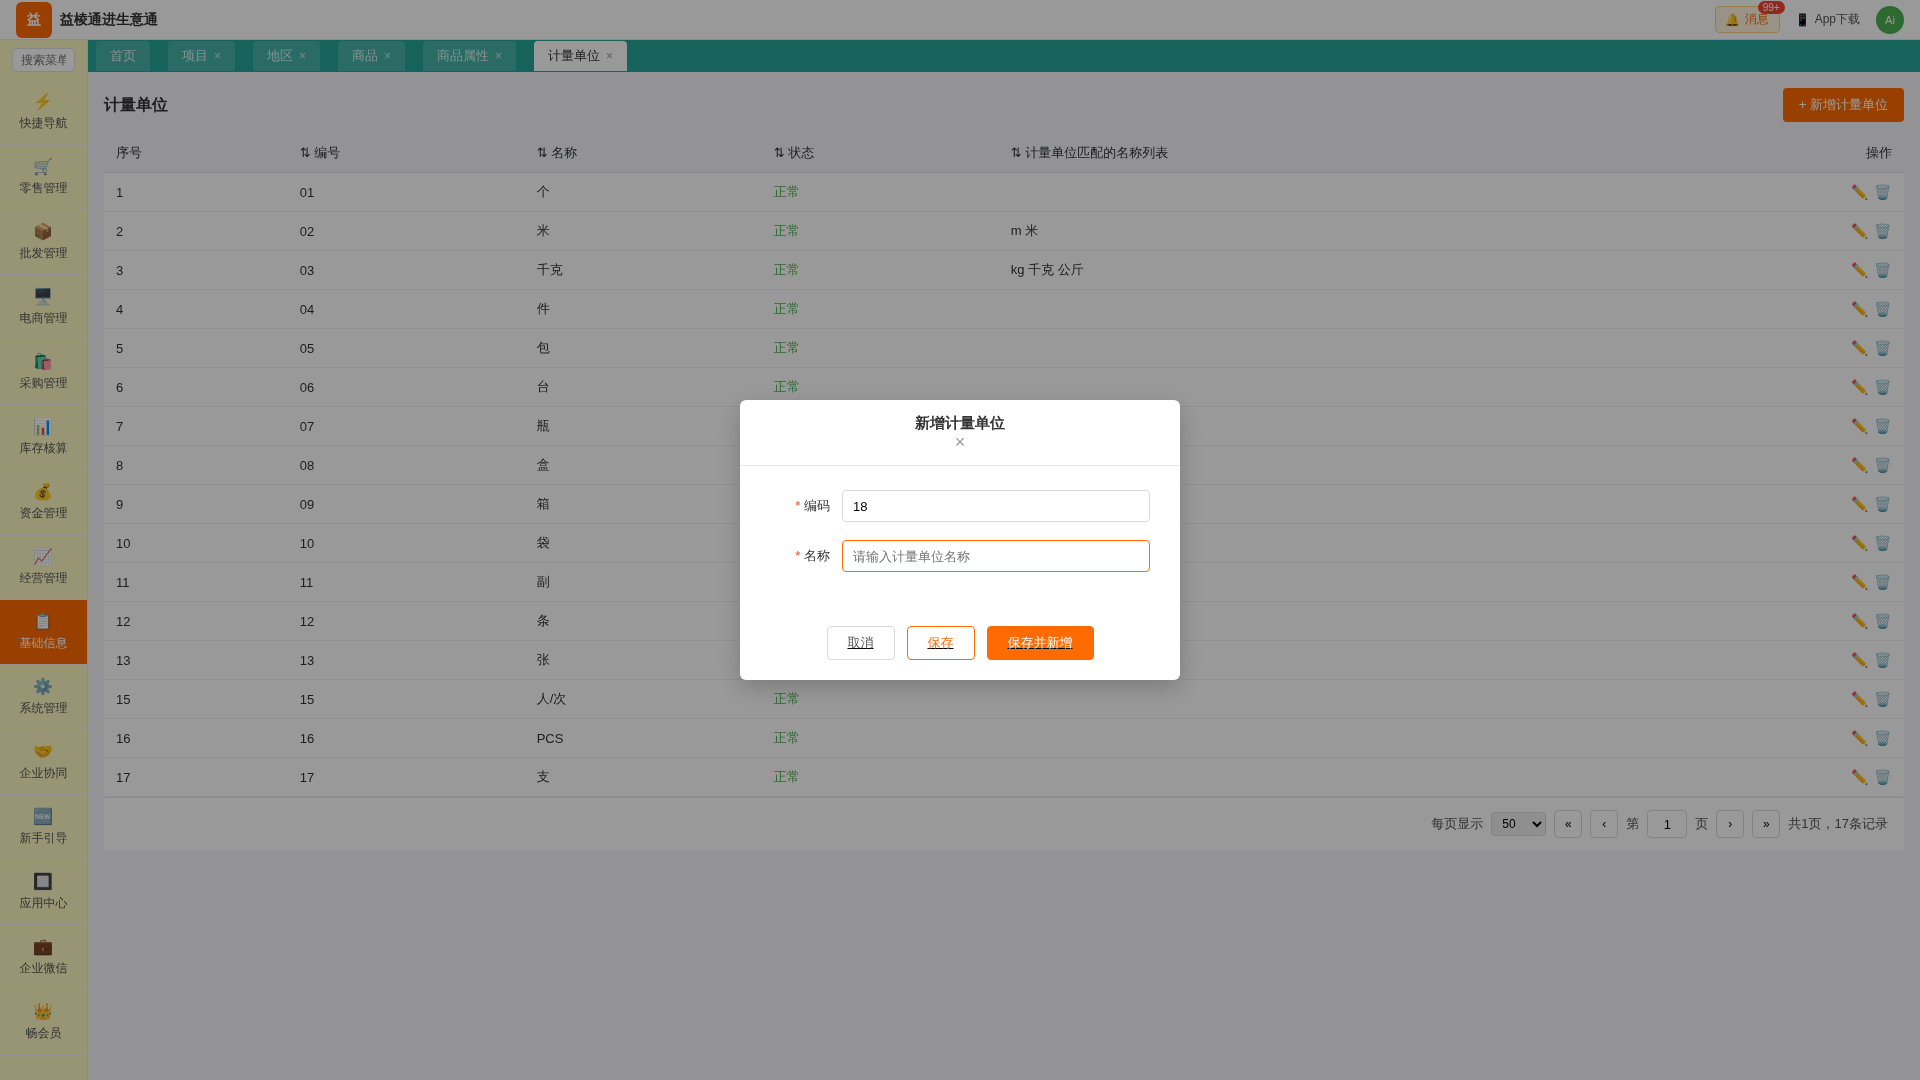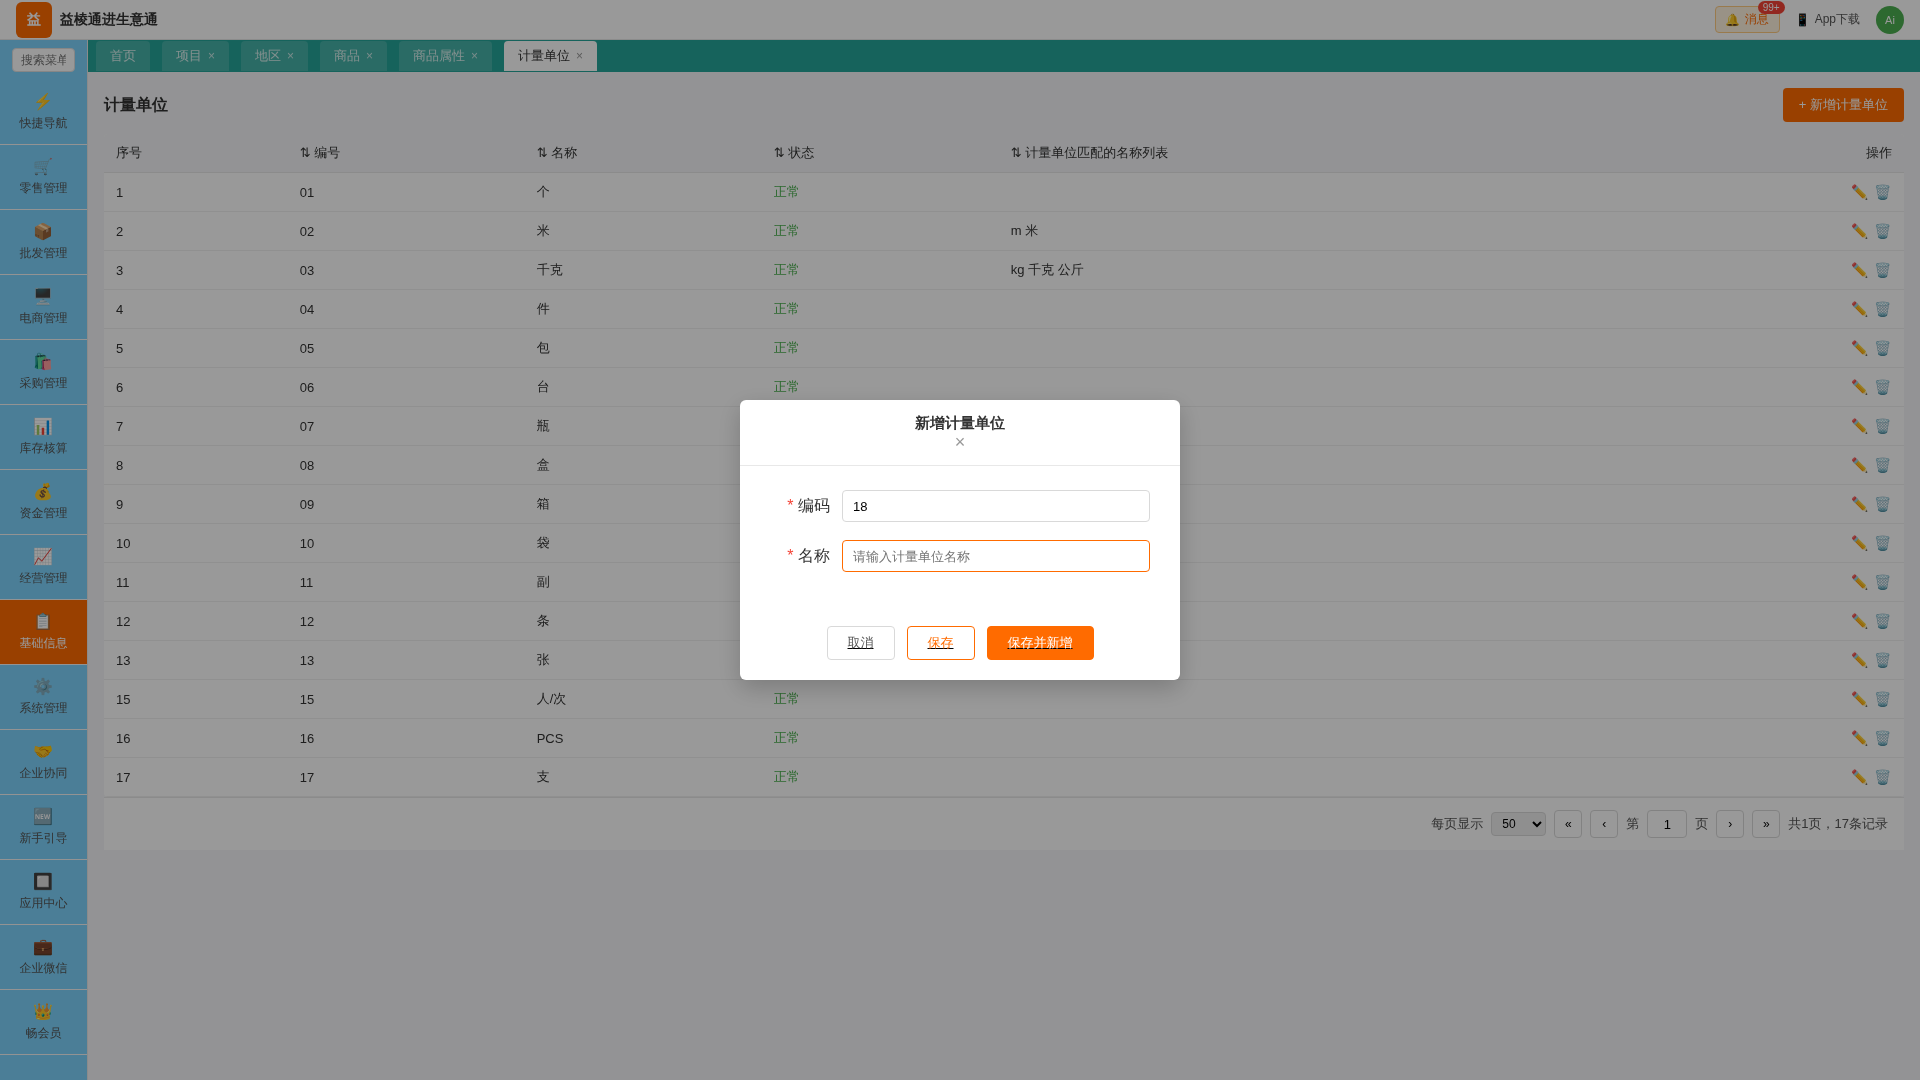--- a/index.html
+++ b/index.html
@@ -14,30 +14,30 @@
     .top-bar-right { display: flex; align-items: center; gap: 16px; }
     .notification-btn { position: relative; display: flex; align-items: center; gap: 4px; background: #fff3e0; border: 1px solid #ffcc80; border-radius: 4px; padding: 4px 10px; font-size: 12px; color: #ff6b00; cursor: pointer; }
     .badge { background: #f44336; color: white; border-radius: 10px; padding: 1px 5px; font-size: 10px; position: absolute; top: -6px; right: -6px; }
     .app-download { display: flex; align-items: center; gap: 4px; font-size: 12px; color: #555; cursor: pointer; }
     .user-avatar { width: 28px; height: 28px; background: #4caf50; border-radius: 50%; display: flex; align-items: center; justify-content: center; color: white; font-size: 11px; }
 
     
     .main-layout { display: flex; flex: 1; overflow: hidden; }
 
     
-    .sidebar { width: 88px; background: #7dd3fc; border-right: 1px solid #e8e8e8; display: flex; flex-direction: column; flex-shrink: 0; overflow-y: auto; }
+    .sidebar { width: 88px; background: #fef9c3; border-right: 1px solid #e8e8e8; display: flex; flex-direction: column; flex-shrink: 0; overflow-y: auto; }
     .sidebar-item { display: flex; flex-direction: column; align-items: center; justify-content: center; padding: 12px 4px; cursor: pointer; color: #555; font-size: 12px; gap: 4px; border-bottom: 1px solid #f5f5f5; text-align: center; }
     .sidebar-item.active { background: #ff6b00; color: white; }
     .sidebar-item .s-icon { font-size: 16px; }
 
     
     .content-area { flex: 1; display: flex; flex-direction: column; overflow: hidden; }
 
     
-    .tab-bar { height: 24px; background: #26a69a; display: flex; align-items: center; padding: 16px 8px; gap: 12px; flex-shrink: 0; }
+    .tab-bar { height: 24px; background: #26a69a; display: flex; align-items: center; padding: 16px 8px; gap: 18px; flex-shrink: 0; }
     .tab { display: flex; align-items: center; gap: 6px; padding: 6px 14px; border-radius: 4px 4px 0 0; font-size: 13px; cursor: pointer; color: rgba(255,255,255,0.8); background: rgba(255,255,255,0.15); }
     .tab.active { background: #fff; color: #333; border-radius: 4px 4px 0 0; }
     .tab-close { font-size: 12px; color: rgba(255,255,255,0.7); cursor: pointer; }
     .tab.active .tab-close { color: #999; }
 
     
     .page-content { flex: 1; overflow-y: auto; padding: 16px; background: #f5f6f8; }
 
     
     .page-header { display: flex; align-items: center; justify-content: space-between; margin-bottom: 12px; }
@@ -63,21 +63,21 @@
     
     .overlay { position: fixed; top: 0; left: 0; width: 100%; height: 100%; background: rgba(0,0,0,0.4); display: flex; align-items: center; justify-content: center; z-index: 1000; }
 
     
     .modal { background: #fff; border-radius: 6px; width: 440px; box-shadow: 0 8px 24px rgba(0,0,0,0.2); }
     .modal-header { display: flex; align-items: center; justify-content: space-between; padding: 14px 20px; border-bottom: 1px solid #e8e8e8; flex-direction: column; }
     .modal-title { font-size: 15px; font-weight: bold; color: #333; }
     .modal-close { background: none; border: none; font-size: 18px; color: #999; cursor: pointer; line-height: 1; }
     .modal-body { padding: 24px 30px; }
     .form-row { display: flex; align-items: center; margin-bottom: 18px; }
-    .form-label { width: 60px; text-align: right; margin-right: 12px; font-size: 16px; color: #333; flex-shrink: 0; }
+    .form-label { width: 60px; text-align: right; margin-right: 12px; font-size: 13px; color: #333; flex-shrink: 0; }
     .form-label.required::before { content: "* "; color: #f44336; }
     .form-input { flex: 1; height: 32px; border: 1px solid #d9d9d9; border-radius: 4px; padding: 0 10px; font-size: 13px; outline: none; }
     .form-input.active-input { border-color: #ff6b00; }
     .modal-footer { display: flex; align-items: center; justify-content: center; padding: 12px 20px 20px; gap: 12px; text-decoration: underline; }
     .btn-cancel { background: #fff; color: #555; border: 1px solid #d9d9d9; border-radius: 4px; padding: 7px 20px; font-size: 13px; cursor: pointer; }
     .btn-save { background: #fff; color: #ff6b00; border: 1px solid #ff6b00; border-radius: 4px; padding: 7px 20px; font-size: 13px; cursor: pointer; }
     .btn-save-add { background: #ff6b00; color: #fff; border: 1px solid #ff6b00; border-radius: 4px; padding: 7px 20px; font-size: 13px; cursor: pointer; }
 
     
     .sidebar-search { padding: 8px 12px; }

